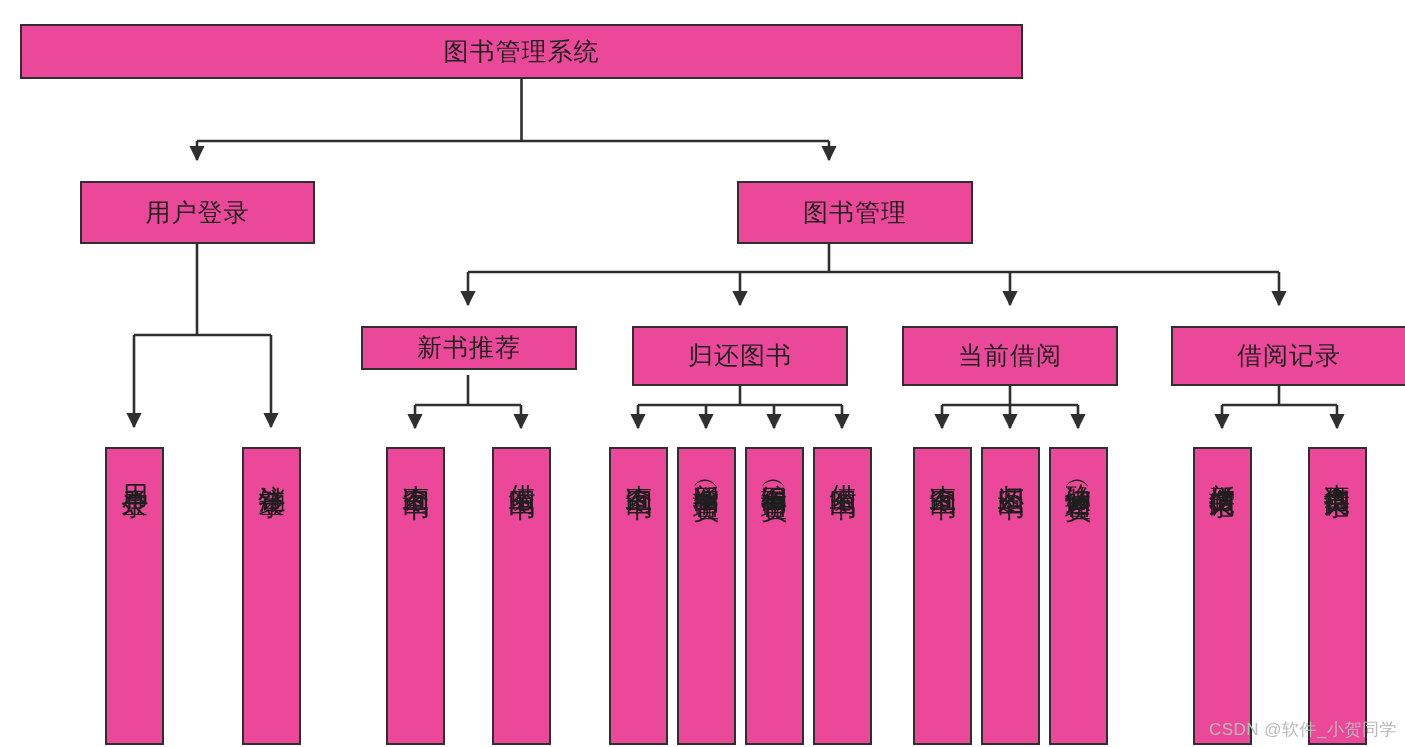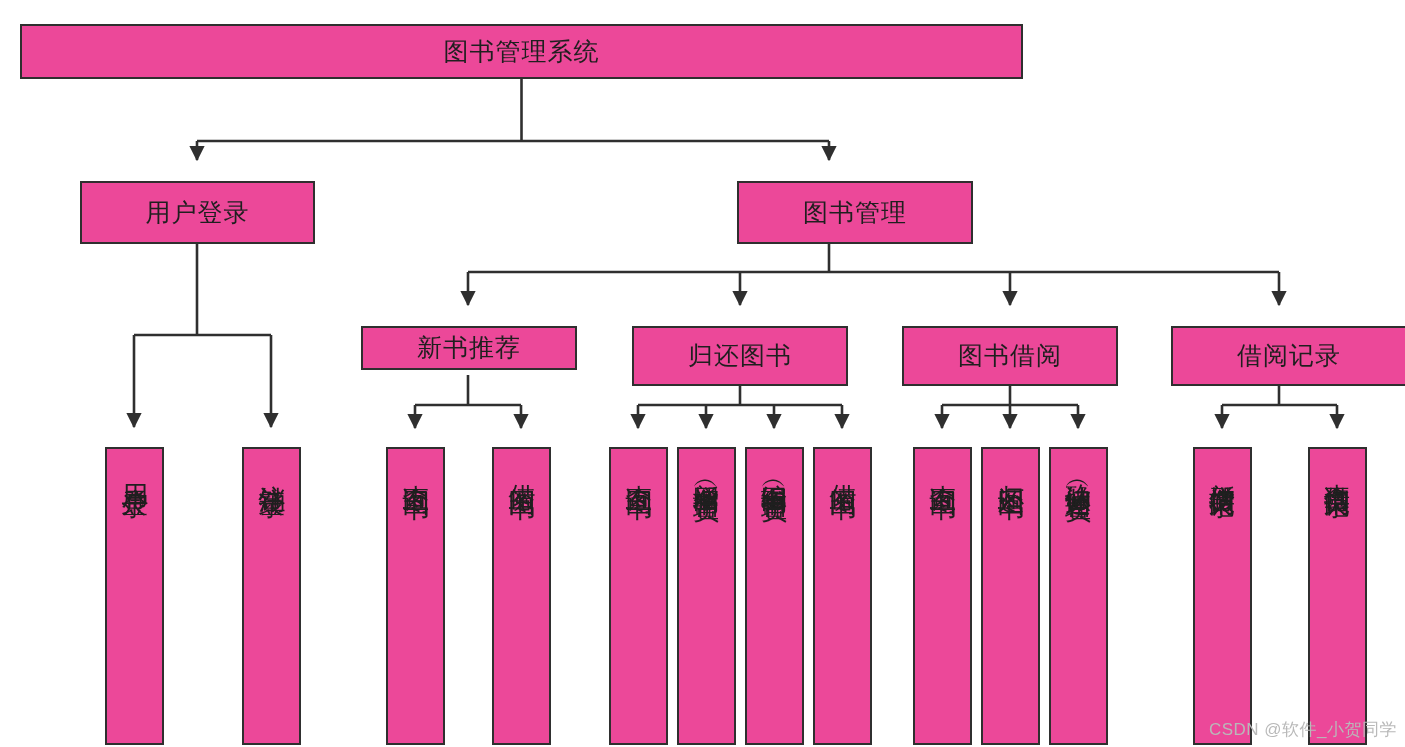--- a/index.html
+++ b/index.html
@@ -146,21 +146,21 @@
     <span class="node-label">图书管理</span>
   </div>
 
   <div class="node h" style="left:361px; top:315px; width:216px; height:44px;">
     <span class="node-label">新书推荐</span>
   </div>
   <div class="node h" style="left:632px; top:315px; width:216px; height:60px;">
     <span class="node-label">归还图书</span>
   </div>
   <div class="node h" style="left:902px; top:315px; width:216px; height:60px;">
-    <span class="node-label">图书借阅</span>
+    <span class="node-label">当前借阅</span>
   </div>
   <div class="node h" style="left:1171px; top:315px; width:236px; height:60px;">
     <span class="node-label">借阅记录</span>
   </div>
 
   <div class="node v" style="left:105px; top:436px; width:59px; height:298px;">
     <span class="node-label">用户登录</span>
   </div>
   <div class="node v" style="left:242px; top:436px; width:59px; height:298px;">
     <span class="node-label">注销登录</span>

